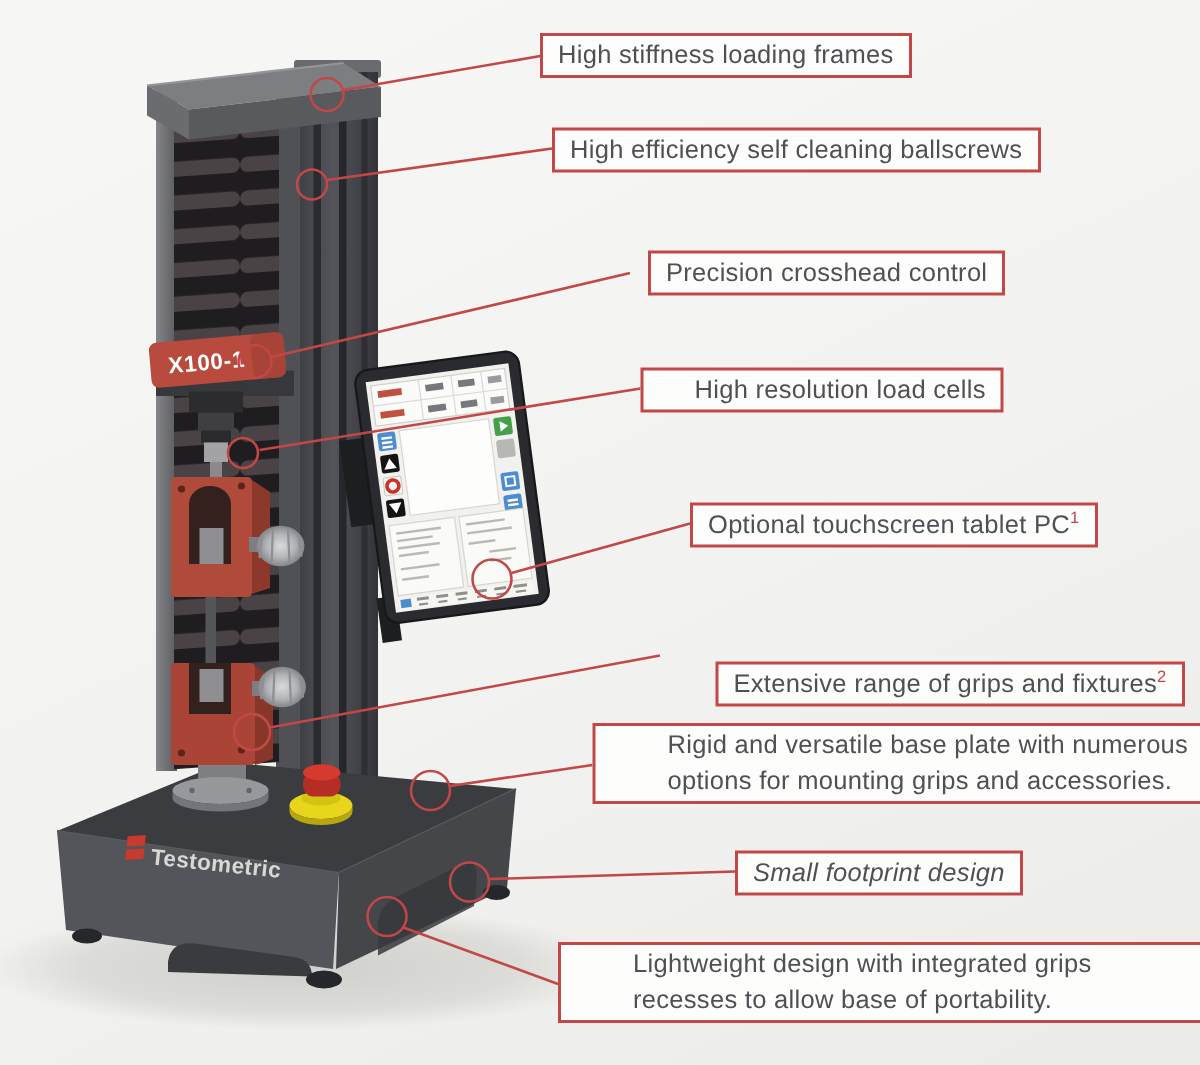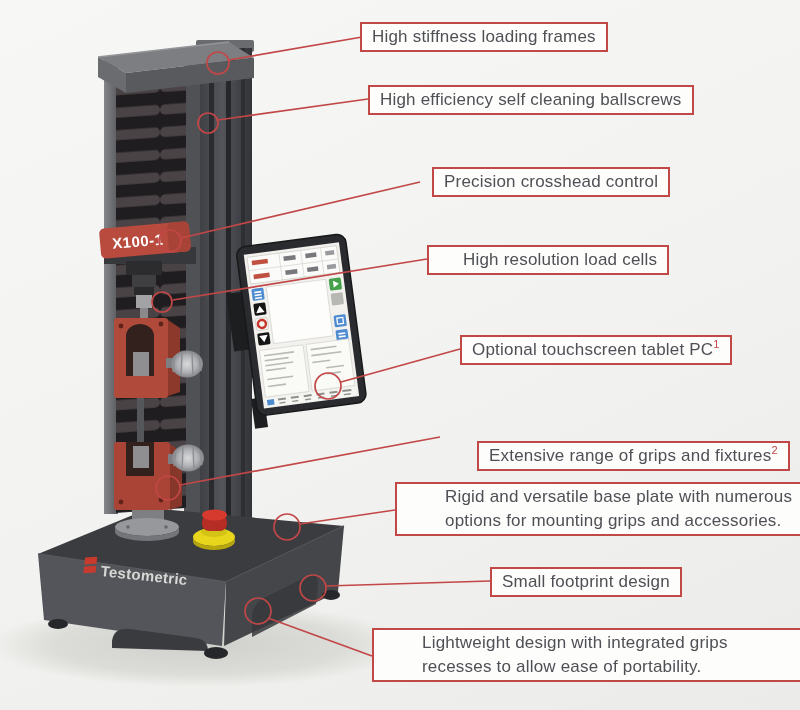--- a/index.html
+++ b/index.html
@@ -270,19 +270,19 @@
 <div class="callout" style="left:360px;top:22px;"><span>High stiffness loading frames</span></div>
 <div class="callout" style="left:368px;top:85px;"><span>High efficiency self cleaning ballscrews</span></div>
 <div class="callout" style="left:420px;top:167px;margin-left:12px;"><span>Precision crosshead control</span></div>
 <div class="callout" style="left:427px;top:245px;padding-left:34px;"><span>High resolution load cells</span></div>
 <div class="callout" style="left:460px;top:335px;text-align:center;"><span>Optional touchscreen tablet PC</span><sup>1</sup></div>
 <div class="callout" style="left:440px;top:441px;margin-left:37px;"><span>Extensive range of grips and fixtures</span><sup>2</sup></div>
 <div class="callout two-line" style="left:395px;top:482px;width:376px;">
       <span>Rigid and versatile base plate with numerous</span>
       <span>options for mounting grips and accessories.</span>
     </div>
-<div class="callout" style="left:490px;top:567px;"><span>Small footprint design</span></div>
+<div class="callout" style="left:490px;top:567px;font-style:italic;"><span>Small footprint design</span></div>
 <div class="callout two-line" style="left:372px;top:628px;width:372px;">
       <span>Lightweight design with integrated grips</span>
-      <span>recesses to allow ease of portability.</span>
+      <span>recesses to allow base of portability.</span>
     </div>
 
 </div>
 
 </body></html>

